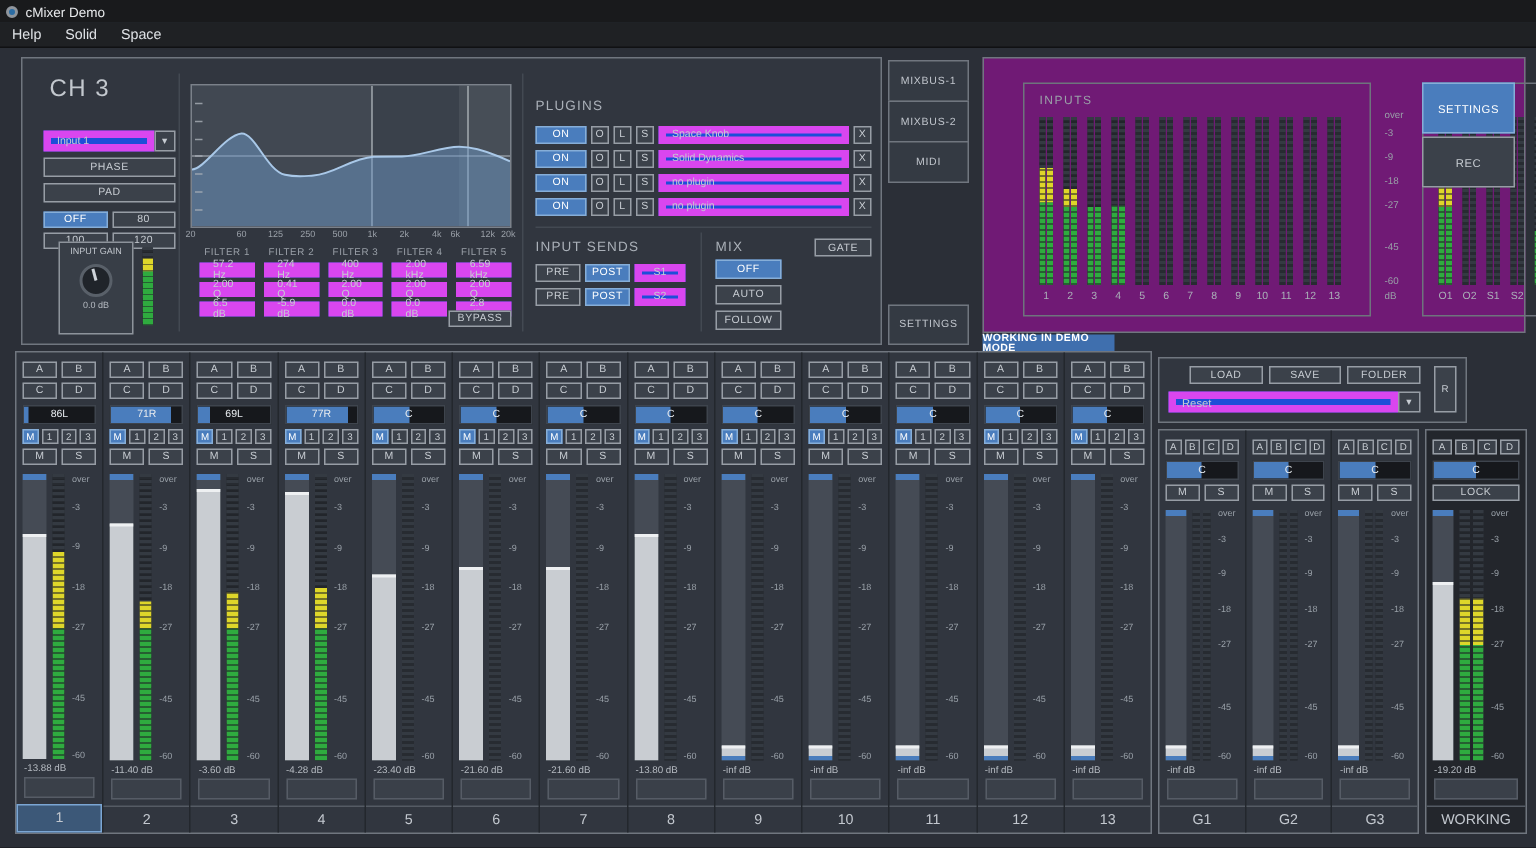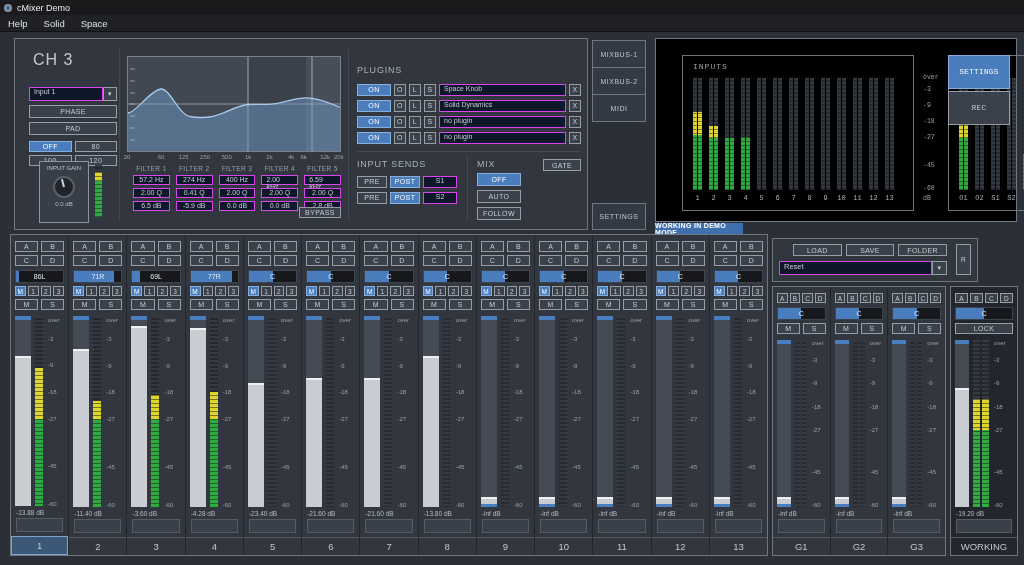--- a/index.html
+++ b/index.html
@@ -12,22 +12,22 @@
            margin:0 5px 0 4px;box-sizing:border-box;}
   .menubar{position:absolute;left:0;top:15px;width:100%;height:16px;background:#1f2124;
            display:flex;align-items:center;border-bottom:1px solid #101113;}
   .menubar .mi{font-size:9.5px;color:#dfe2e6;padding:0 8px;height:100%;display:flex;align-items:center;}
   
   .panel{position:absolute;border:1px solid #70767f;background:#31363f;box-sizing:border-box;}
   .btn{background:#3b414a;border:1px solid #979da5;color:#c7ccd2;font-size:7px;
        display:flex;align-items:center;justify-content:center;box-sizing:border-box;
        letter-spacing:.4px;white-space:nowrap;}
   .btn.blue{background:#4a7dbd;color:#fff;border-color:#86aed8;}
-  .field{background:#0f172a;border:1px solid #d946ef;color:#c7ccd2;font-size:7px;
-         display:flex;padding:0 4px;box-sizing:border-box;}
+  .field{background:#1d4ed8;border:5px solid #d946ef;color:#c7ccd2;font-size:7px;
+         display:flex;align-items:center;padding:0 4px;box-sizing:border-box;}
   .sect-title{font-size:9px;color:#aab0b8;letter-spacing:.8px;text-align:right;}
   
   .chtitle{position:absolute;left:18px;top:12px;font-size:16px;color:#c3c8ce;letter-spacing:1px;}
   .eqgraph{position:absolute;background:#3a414b;border:1px solid #7b818a;box-sizing:border-box;overflow:hidden;}
   .eqticks{position:absolute;height:8px;}
   .eqticks span{position:absolute;font-size:6px;color:#9aa0a8;transform:translateX(-50%);}
   .ftable{position:absolute;display:grid;grid-template-columns:repeat(5,1fr);gap:3px 6px;}
   .ftable .fh{font-size:6.5px;color:#9aa0a8;text-align:center;letter-spacing:.4px;}
   .fcell{height:10px;font-size:7px;justify-content:center;}
   
@@ -261,21 +261,21 @@
     <div class="btn" style="position:absolute;left:528px;top:120px;width:38px;height:12px;">GATE</div>
   </div>
 
   <div id="sidetabs">
       <div class="sidetab" style="left: 592px; top: 40px; width: 54px; height: 28px;">MIXBUS-1</div>
       <div class="sidetab" style="left: 592px; top: 67px; width: 54px; height: 28px;">MIXBUS-2</div>
       <div class="sidetab" style="left: 592px; top: 94px; width: 54px; height: 28px;">MIDI</div>
     </div>
   <div class="sidetab" style="left:592px;top:203px;width:54px;height:27px;">SETTINGS</div>
 
-  <div class="panel" style="left:655px;top:38px;width:362px;height:184px;background:#000000;font-family:Liberation Mono, monospace;">
+  <div class="panel" style="left:655px;top:38px;width:362px;height:184px;background:#701a75;">
     <div class="mgroup" style="left:26px;top:16px;width:232px;height:156px;">
       <div class="gt">INPUTS</div>
       <div class="mbars" style="left:10px;top:22px;height:112px;gap:7px;" id="inbars">
           <div class="mpair" style="height: 100%;">
             <div class="mtrack" style="width: 4px; height: 100%; position: relative;">
               <div class="mfill y" style="top: 30.6667%; height: 20.2222%;"></div>
               <div class="mfill g" style="top: 50.8889%; bottom: 0px;"></div>
               <div class="mseg"></div>
             </div>
             <div class="mtrack" style="width: 4px; height: 100%; position: relative;">

